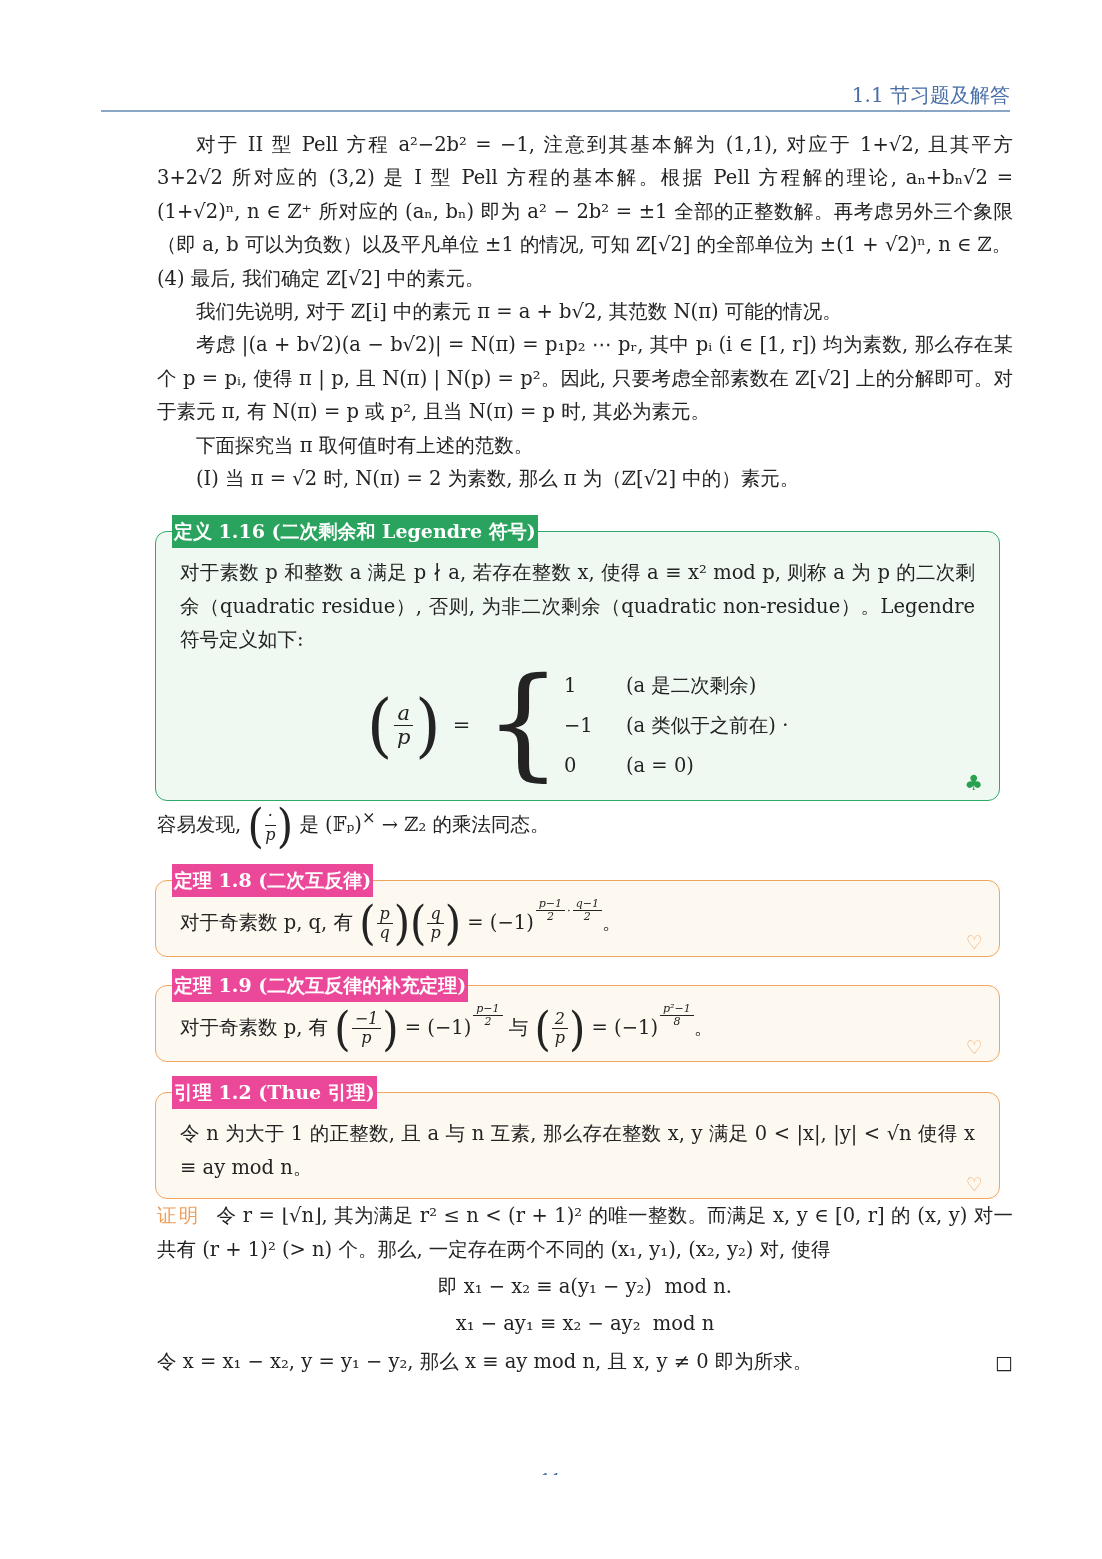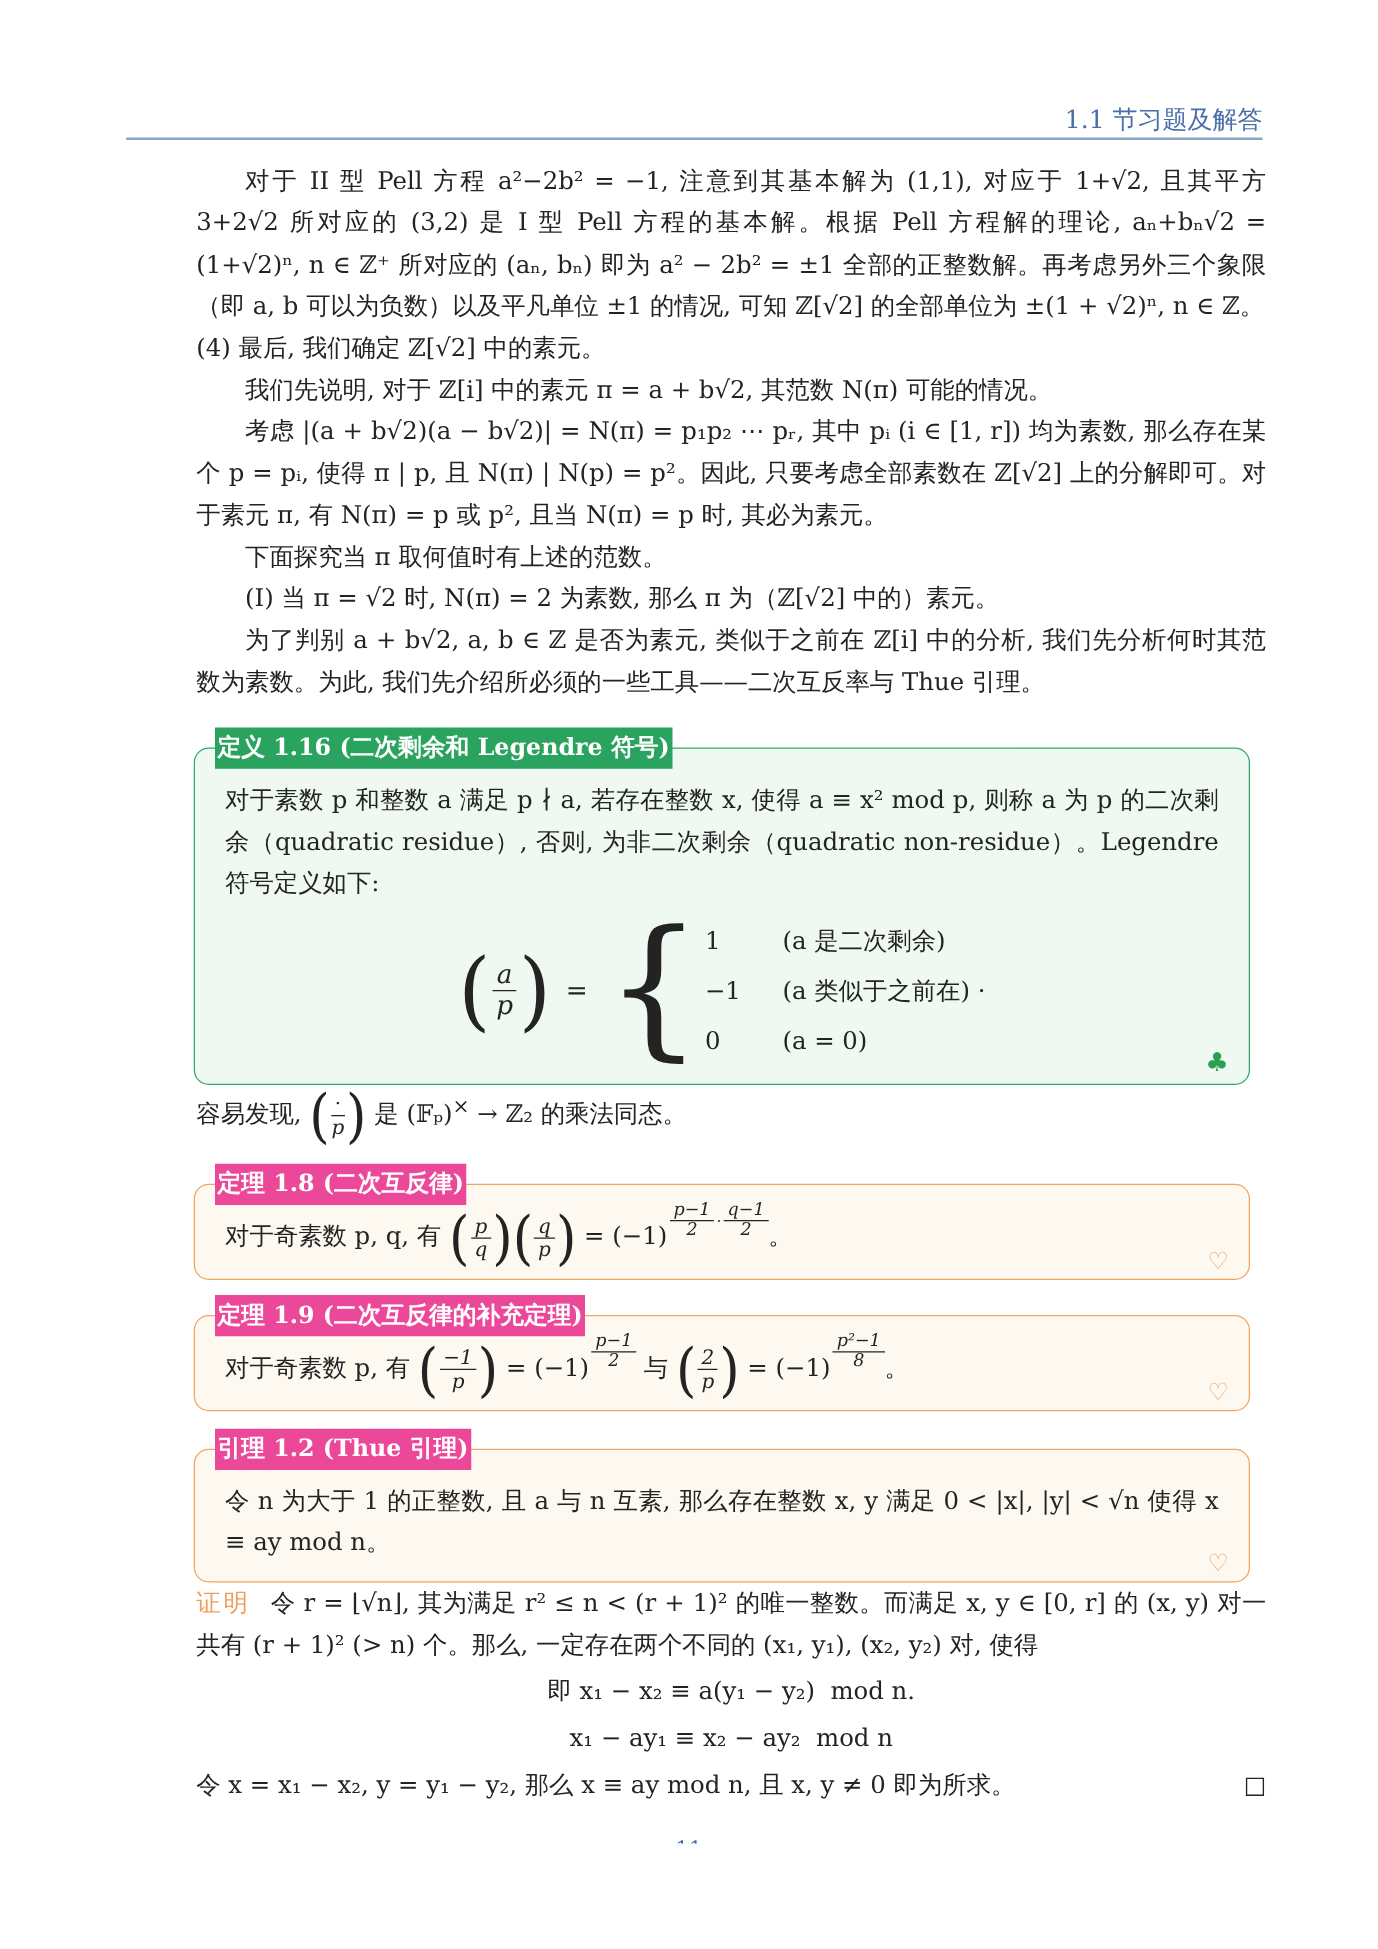--- a/index.html
+++ b/index.html
@@ -28,21 +28,21 @@
   .sfrac{display:inline-block;text-align:center;vertical-align:-0.62em;line-height:1.12;
          font-style:italic;}
   .sfrac .n{display:block;padding:0 3px;border-bottom:1.3px solid #232323;}
   .sfrac .d{display:block;}
   .lgd{display:inline-block;vertical-align:middle;white-space:nowrap;}
   .lgd .par{display:inline-block;font-size:215%;font-weight:300;line-height:0.8;
             vertical-align:middle;transform:scaleY(1.12);}
   .lgd .sfrac{font-size:82%;margin:0 1px;vertical-align:middle;}
   .expsup{display:inline-block;position:relative;top:-14px;font-size:11.5px;margin-left:2px;
           white-space:nowrap;}
-  .expsup .sfrac{font-size:14px;vertical-align:-0.5em;}
+  .expsup .sfrac{font-size:11px;vertical-align:-0.5em;}
   .expsup .dot{padding:0 2px;font-style:normal;}
   
   .cases{display:flex;justify-content:center;align-items:center;margin:14px 0 6px 0;text-indent:0;}
   .cases .lgd-big{display:inline-flex;align-items:center;}
   .cases .lgd-big .par{font-size:66px;font-weight:200;line-height:0.9;transform:scaleY(1.05);}
   .cases .lgd-big .sfrac{font-size:21px;margin:0 2px;}
   .cases .eqsign{font-size:21px;margin:0 4px 0 12px;}
   .cases .brace{font-size:122px;font-weight:200;line-height:0.85;margin:0 2px 6px 10px;}
   .crows{display:flex;flex-direction:column;gap:11px;text-align:left;}
   .crow{display:flex;line-height:29px;font-size:19.5px;}
@@ -72,21 +72,20 @@
   <div class="header-rule"></div>
 
   <div class="content">
 
     <p>对于 II 型 Pell 方程 a²−2b² = −1, 注意到其基本解为 (1,1), 对应于 1+√2, 且其平方 3+2√2 所对应的 (3,2) 是 I 型 Pell 方程的基本解。根据 Pell 方程解的理论, aₙ+bₙ√2 = (1+√2)ⁿ, n ∈ ℤ⁺ 所对应的 (aₙ, bₙ) 即为 a² − 2b² = ±1 全部的正整数解。再考虑另外三个象限（即 a, b 可以为负数）以及平凡单位 ±1 的情况, 可知 ℤ[√2] 的全部单位为 ±(1 + √2)ⁿ, n ∈ ℤ。</p>
     <p class="flush">(4) 最后, 我们确定 ℤ[√2] 中的素元。</p>
     <p>我们先说明, 对于 ℤ[i] 中的素元 π = a + b√2, 其范数 N(π) 可能的情况。</p>
     <p>考虑 |(a + b√2)(a − b√2)| = N(π) = p₁p₂ ⋯ pᵣ, 其中 pᵢ (i ∈ [1, r]) 均为素数, 那么存在某个 p = pᵢ, 使得 π | p, 且 N(π) | N(p) = p²。因此, 只要考虑全部素数在 ℤ[√2] 上的分解即可。对于素元 π, 有 N(π) = p 或 p², 且当 N(π) = p 时, 其必为素元。</p>
     <p>下面探究当 π 取何值时有上述的范数。</p>
     <p>(I) 当 π = √2 时, N(π) = 2 为素数, 那么 π 为（ℤ[√2] 中的）素元。</p>
-    <p>为了判别 a + b√2, a, b ∈ ℤ 是否为素元, 类似于之前在 ℤ[i] 中的分析, 我们先分析何时其范数为素数。为此, 我们先介绍所必须的一些工具——二次互反率与 Thue 引理。</p>
 
     <div class="tbox green-box">
       <div class="badge">定义 1.16 (二次剩余和 Legendre 符号)</div>
       <div class="thmline">对于素数 p 和整数 a 满足 p ∤ a, 若存在整数 x, 使得 a ≡ x² mod p, 则称 a 为 p 的二次剩余（quadratic residue）, 否则, 为非二次剩余（quadratic non-residue）。Legendre 符号定义如下:</div>
       <div class="cases">
         <span class="lgd lgd-big">
           <span class="par">(</span>
           <span class="sfrac">
             <span class="n">a</span>
             <span class="d">p</span>

